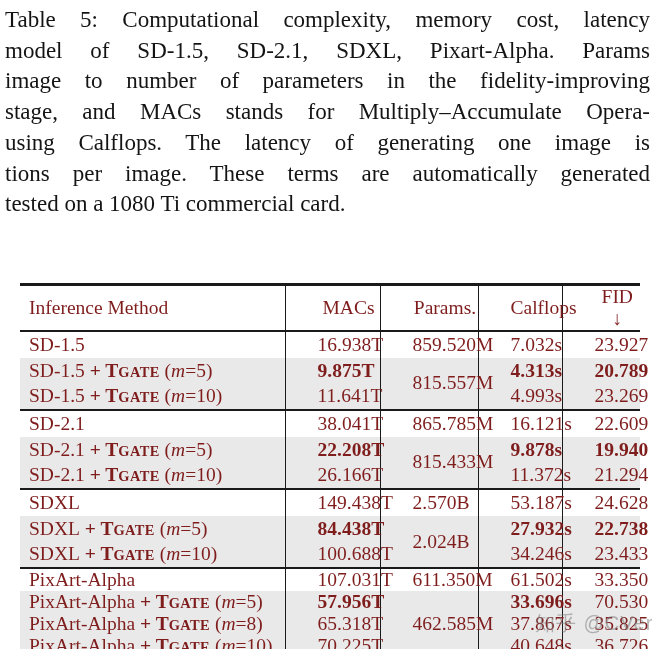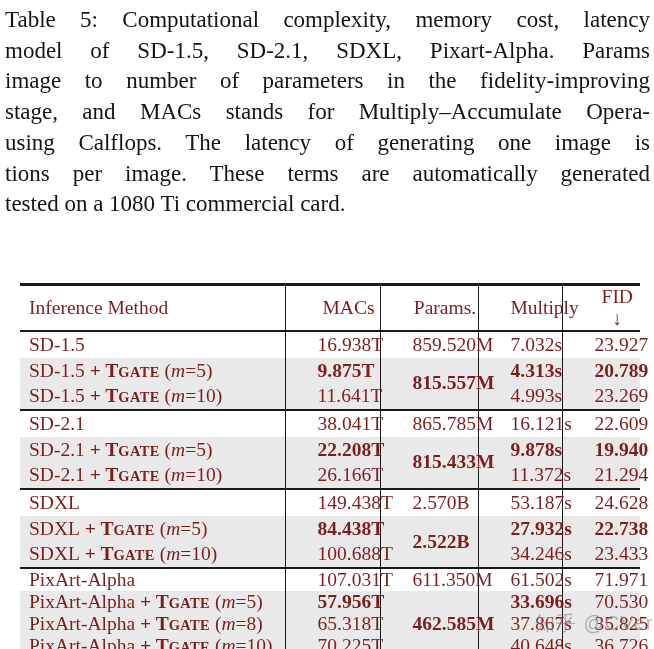--- a/index.html
+++ b/index.html
@@ -46,21 +46,21 @@
   td{
     height:25.7px;
     padding:0;
     text-align:left;
     vertical-align:middle;
   }
   tr.compact td{height:22px;}
   th.method,td.method{text-align:left;padding-left:9px;}
   .vline{border-left:1.6px solid #1a1a1a;padding-left:32px;}
   tr.shaded td{background:#e9e9e9;}
-  td.merged{background:#ffffff;font-weight:bold;}
+  td.merged{background:#ffffff;font-weight:normal;}
   td.sec-top,tr.sec-top td{border-top:2px solid #1a1a1a;}
   .b{font-weight:bold;}
   .plus{font-weight:bold;}
   .tg{font-weight:bold;}
   .tg .sc{font-size:0.74em;letter-spacing:0.4px;}
   .mvar{font-style:italic;}
   .bottom-rule-thin{height:2px;background:#1a1a1a;}
   .bottom-rule-thick{height:3px;background:#1a1a1a;margin-top:3px;}
   .watermark{
     position:absolute;
@@ -94,21 +94,21 @@
         <col style="width: 95px;">
         <col style="width: 98px;">
         <col style="width: 84px;">
         <col style="width: 78px;">
       </colgroup>
     <thead>
         <tr>
           <th class="method">Inference Method</th>
           <th class="vline">MACs</th>
           <th class="vline">Params.</th>
-          <th class="vline">Multiply</th>
+          <th class="vline">Calflops</th>
           <th class="vline">FID ↓</th>
         </tr>
       </thead>
     <tbody>
         <tr class="base sec-top">
           <td class="method">SD-1.5</td>
           <td class="vline">16.938T</td>
           <td class="vline">859.520M</td>
           <td class="vline">7.032s</td>
           <td class="vline">23.927</td>
@@ -149,36 +149,36 @@
         <tr class="base sec-top">
           <td class="method">SDXL</td>
           <td class="vline">149.438T</td>
           <td class="vline">2.570B</td>
           <td class="vline">53.187s</td>
           <td class="vline">24.628</td>
         </tr>
         <tr class="shaded">
           <td class="method">SDXL<span class="plus"> + </span><span class="tg">T<span class="sc">GATE</span></span> (<span class="mvar">m</span>=5)</td>
           <td class="vline b">84.438T</td>
-          <td class="vline merged b" rowspan="2">2.522B</td>
+          <td class="vline merged b" rowspan="2">2.024B</td>
           <td class="vline b">27.932s</td>
           <td class="vline b">22.738</td>
         </tr>
         <tr class="shaded">
           <td class="method">SDXL<span class="plus"> + </span><span class="tg">T<span class="sc">GATE</span></span> (<span class="mvar">m</span>=10)</td>
           <td class="vline">100.688T</td>
           <td class="vline">34.246s</td>
           <td class="vline">23.433</td>
         </tr>
         <tr class="base sec-top compact">
           <td class="method">PixArt-Alpha</td>
           <td class="vline">107.031T</td>
           <td class="vline">611.350M</td>
           <td class="vline">61.502s</td>
-          <td class="vline">71.971</td>
+          <td class="vline">33.350</td>
         </tr>
         <tr class="shaded compact">
           <td class="method">PixArt-Alpha<span class="plus"> + </span><span class="tg">T<span class="sc">GATE</span></span> (<span class="mvar">m</span>=5)</td>
           <td class="vline b">57.956T</td>
           <td class="vline merged b" rowspan="3">462.585M</td>
           <td class="vline b">33.696s</td>
           <td class="vline">70.530</td>
         </tr>
         <tr class="shaded compact">
           <td class="method">PixArt-Alpha<span class="plus"> + </span><span class="tg">T<span class="sc">GATE</span></span> (<span class="mvar">m</span>=8)</td>

